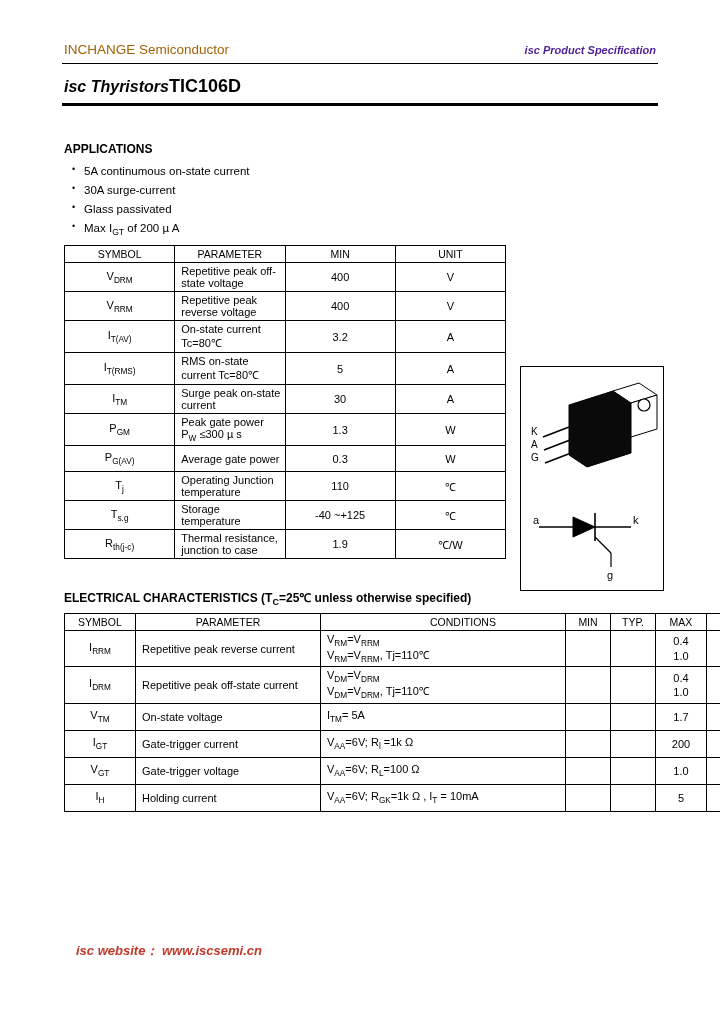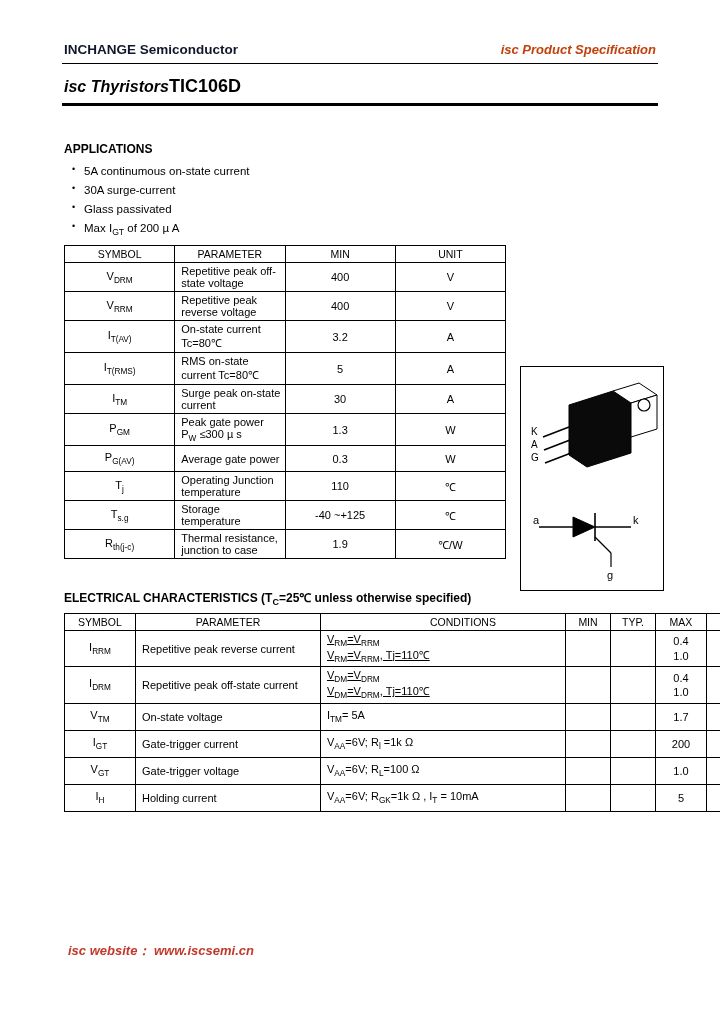--- a/index.html
+++ b/index.html
@@ -29,28 +29,28 @@
   }
   
   .hdr-row1 {
     display: flex;
     justify-content: space-between;
     align-items: baseline;
     padding: 12px 8px 4px 8px;
   }
   .hdr-left {
     font-size: 13.5px;
-    font-weight: bold;
-    color: #0f172a;
+    font-weight: normal;
+    color: #a16207;
   }
   .hdr-right {
-    font-size: 13px;
+    font-size: 11px;
     font-weight: bold;
     font-style: italic;
-    color: #c2410c;
+    color: #4c1d95;
   }
   .rule-thin {
     border-bottom: 1.5px solid #000;
     margin: 2px 6px 0 6px;
   }
   .hdr-row2 {
     display: flex;
     justify-content: flex-start;
     align-items: baseline;
     padding: 12px 8px 6px 8px;
@@ -149,27 +149,27 @@
   
   #ec-table { width: 592px; }
   #ec-table td { height: 22px; }
   #ec-table td.sym, #ec-table th.sym { width: 62px; text-align: center; }
   #ec-table td.par, #ec-table th.par { width: 176px; }
   #ec-table td.cond, #ec-table th.cond { width: 196px; padding-left: 44px; }
   #ec-table td.min, #ec-table th.min { width: 36px; text-align: center; }
   #ec-table td.typ, #ec-table th.typ { width: 36px; text-align: center; }
   #ec-table td.max, #ec-table th.max { width: 42px; text-align: center; }
   #ec-table td.unit, #ec-table th.unit { width: 44px; text-align: center; }
-  .two-line { line-height: 1.15; font-size: 9.5px; text-decoration: underline; }
+  .two-line { line-height: 1.15; font-size: 9.5px; }
   .stack { line-height: 1.3; }
 
   
   .footer {
     position: absolute;
-    left: 12px;
+    left: 20px;
     bottom: 22px;
     font-size: 13px;
     font-weight: bold;
     font-style: italic;
     color: #c0392b;
   }
   .footer .url { color: #c0392b; }
 </style>
 </head>
 <body>

